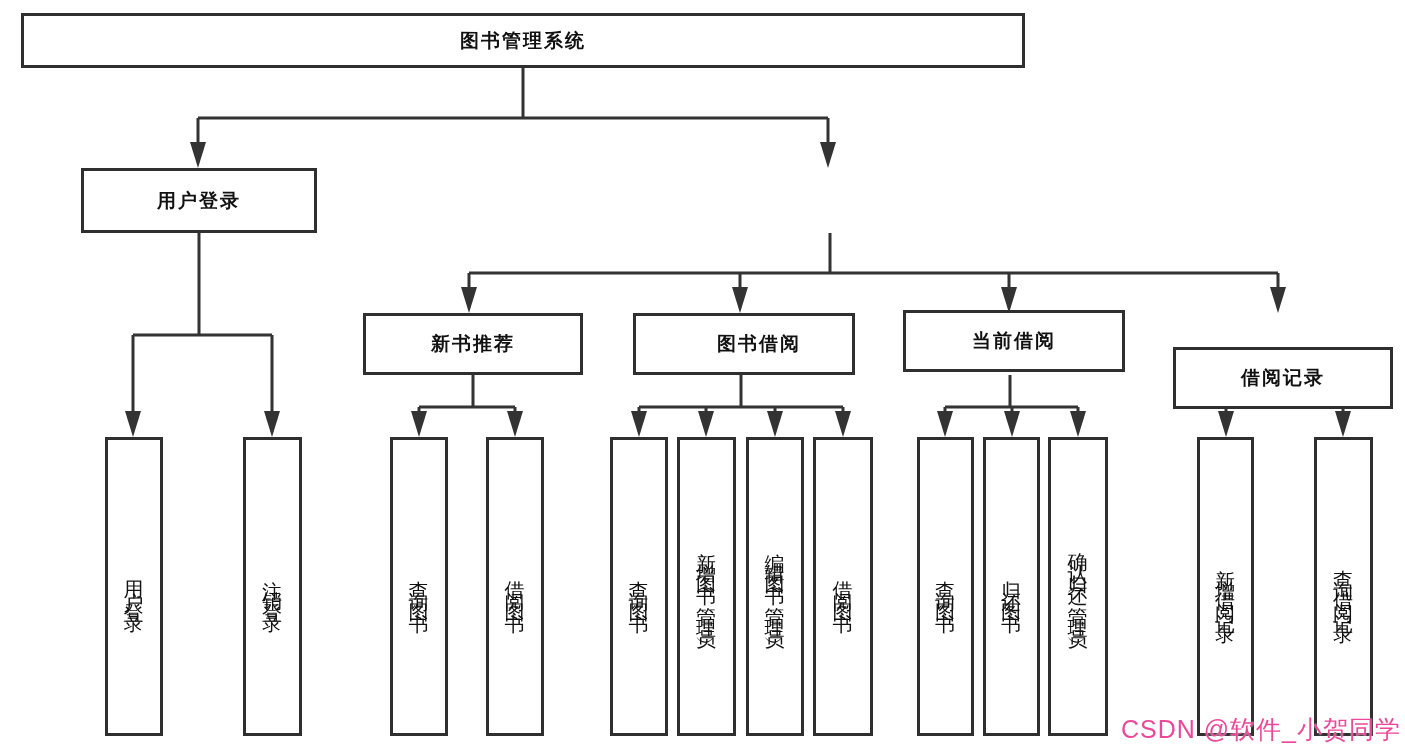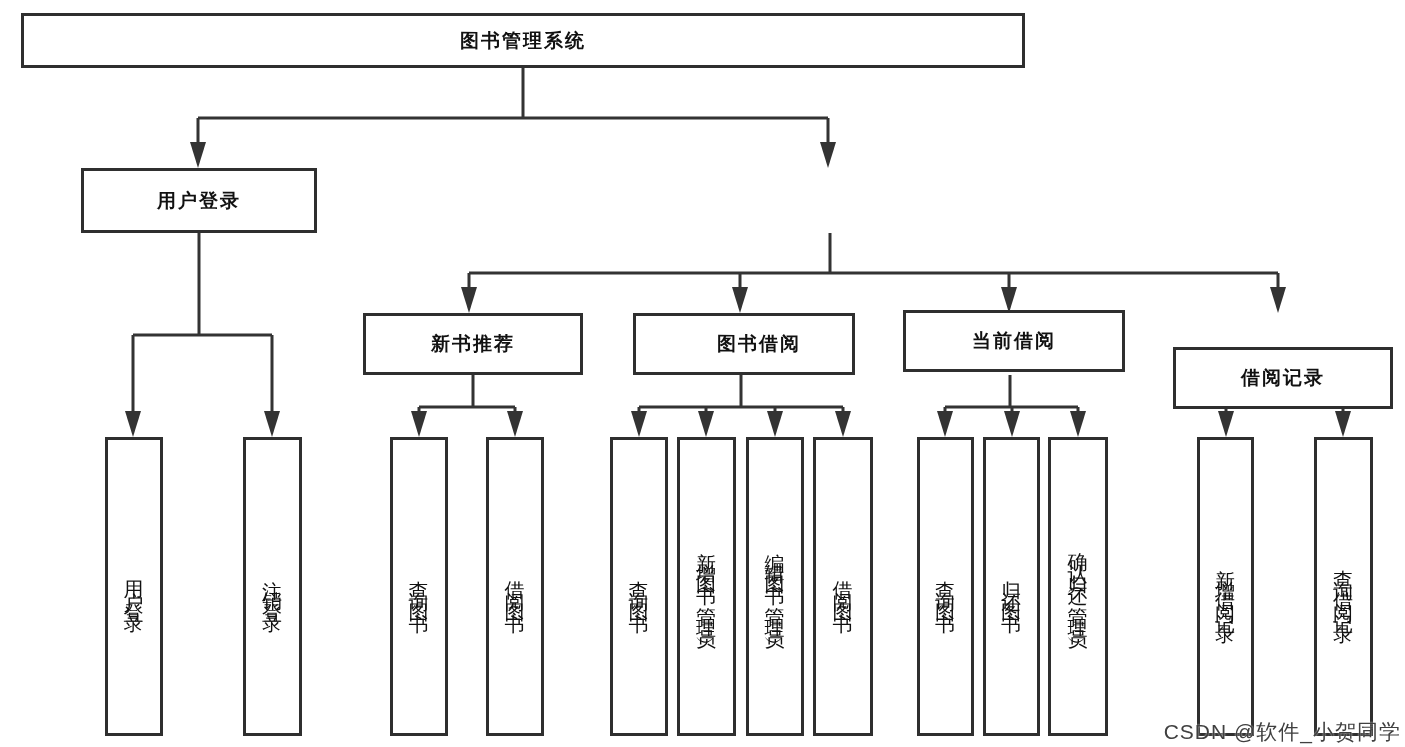--- a/index.html
+++ b/index.html
@@ -14,21 +14,21 @@
     border:3px solid #2f2f2f; background:#ffffff;
     display:flex; align-items:center; justify-content:center;
   }
   .hbox span { font-size:19px; letter-spacing:2px; white-space:nowrap;font-weight:bold; }
   .vbox span {
     writing-mode:vertical-rl; text-orientation:mixed;
     font-size:20px; letter-spacing:11px; line-height:1;
   }
   .watermark {
     position:absolute; right:4px; bottom:1px;
-    font-size:21px; letter-spacing:1px; color:#404040;
+    font-size:25px; letter-spacing:1px; color:#ec4899;
     text-shadow:0 0 2px rgba(255,255,255,0.9);
     white-space:nowrap;
   }
 </style>
 </head>
 <body>
 
 <div class="canvas">
 
   <svg id="connectors" width="1405" height="747" viewBox="0 0 1405 747">

